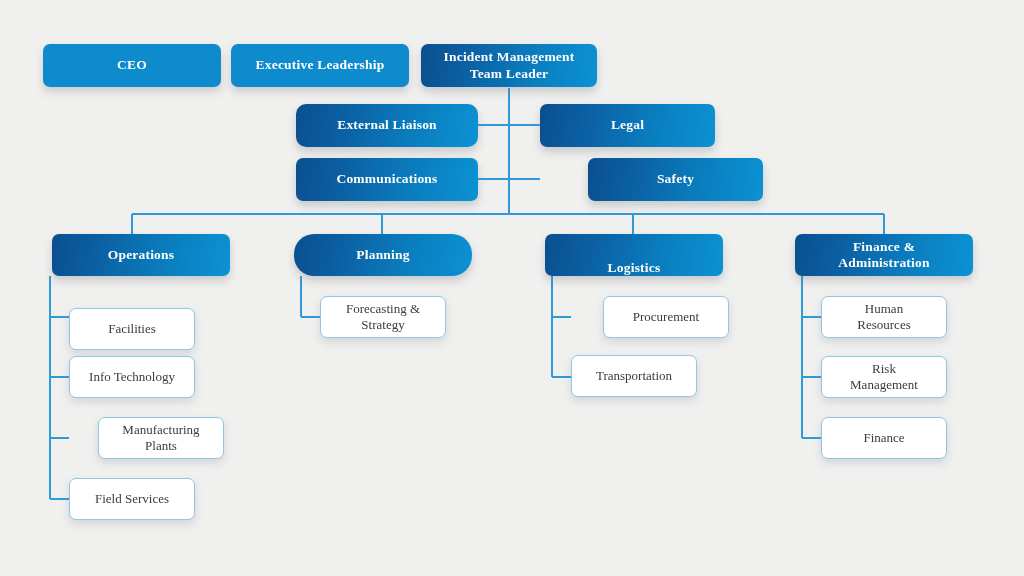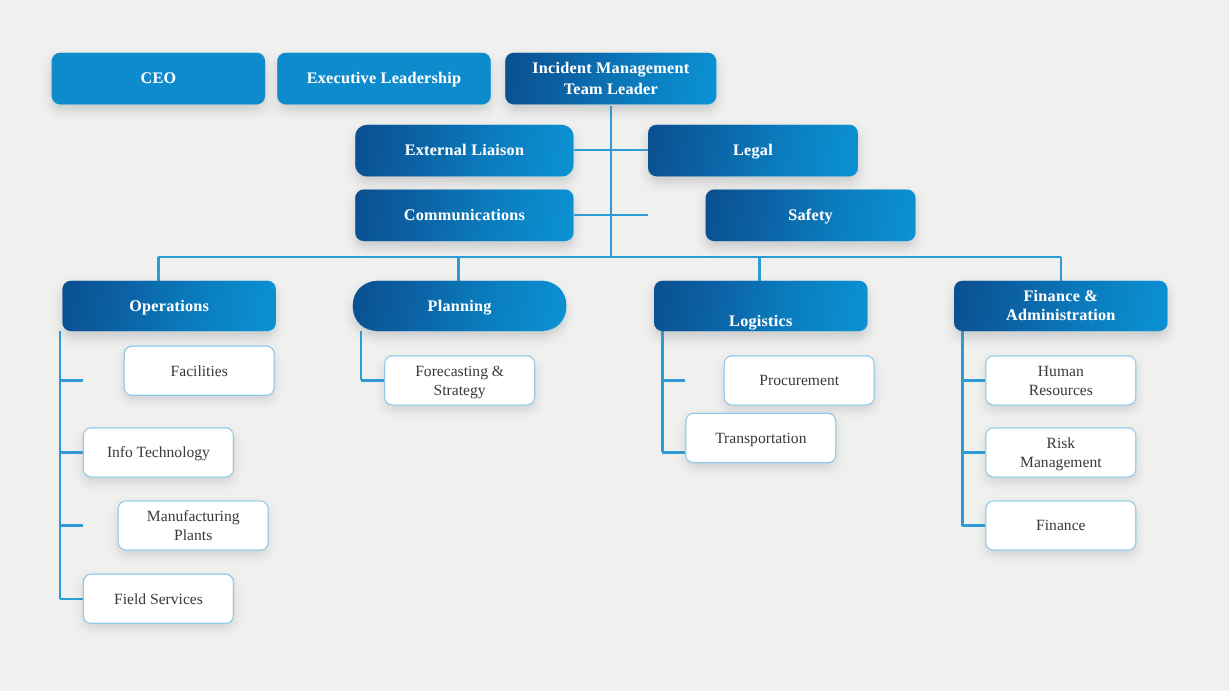--- a/index.html
+++ b/index.html
@@ -155,21 +155,21 @@
     <span class="lbl">Logistics</span>
   </div>
 
   <div class="node grad" style="left:795px; top:234px; width:178px; height:42px;">
     <span class="lbl">
       <span>Finance &amp;</span><br>
       <span>Administration</span>
     </span>
   </div>
 
-  <div class="node leaf" style="left:69px; top:288px; width:126px; height:42px;margin-left:34px;">
+  <div class="node leaf" style="left:69px; top:308px; width:126px; height:42px;">
     <span class="lbl">Facilities</span>
   </div>
 
   <div class="node leaf" style="left:69px; top:356px; width:126px; height:42px;">
     <span class="lbl">Info Technology</span>
   </div>
 
   <div class="node leaf" style="left:69px; top:417px; width:126px; height:42px;margin-left:29px;">
     <span class="lbl">
       <span>Manufacturing</span><br>
@@ -185,21 +185,21 @@
     <span class="lbl">
       <span>Forecasting &amp;</span><br>
       <span>Strategy</span>
     </span>
   </div>
 
   <div class="node leaf" style="left:571px; top:296px; width:126px; height:42px;margin-left:32px;">
     <span class="lbl">Procurement</span>
   </div>
 
-  <div class="node leaf" style="left:571px; top:344px; width:126px; height:42px;">
+  <div class="node leaf" style="left:571px; top:355px; width:126px; height:42px;">
     <span class="lbl">Transportation</span>
   </div>
 
   <div class="node leaf" style="left:821px; top:296px; width:126px; height:42px;">
     <span class="lbl">
       <span>Human</span><br>
       <span>Resources</span>
     </span>
   </div>
 

